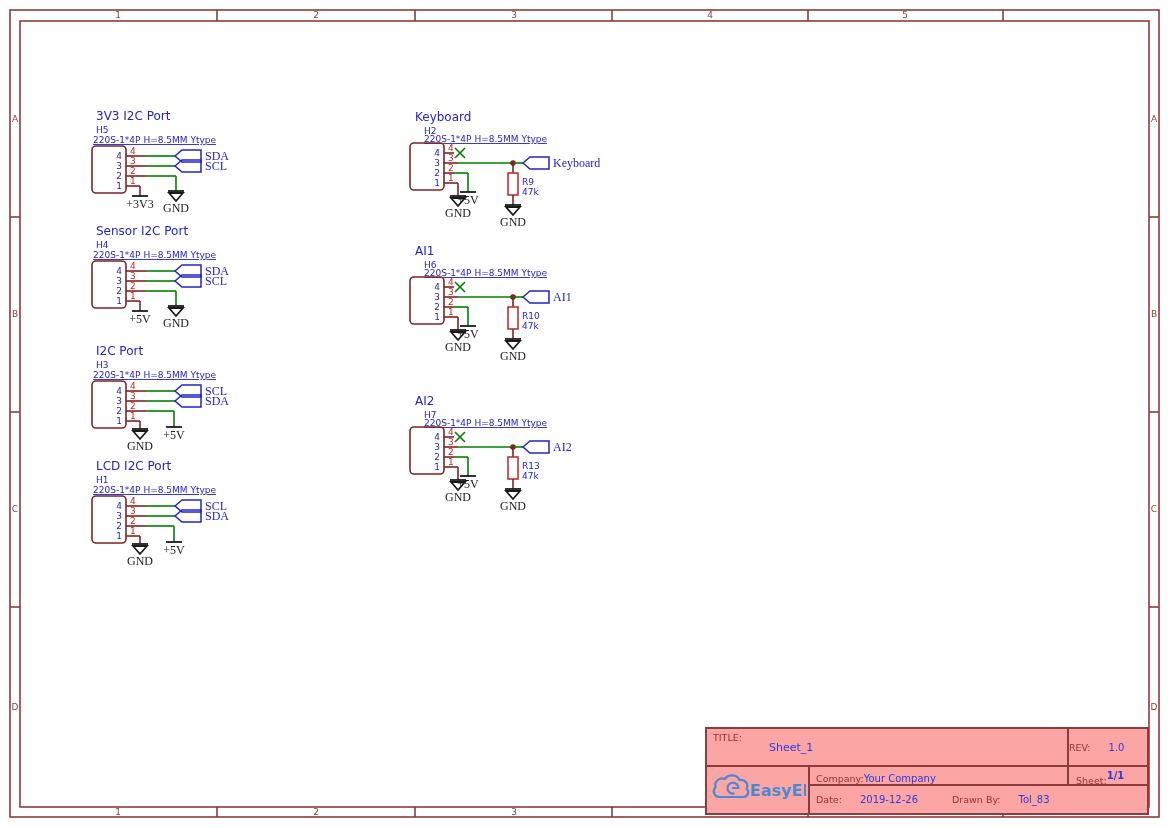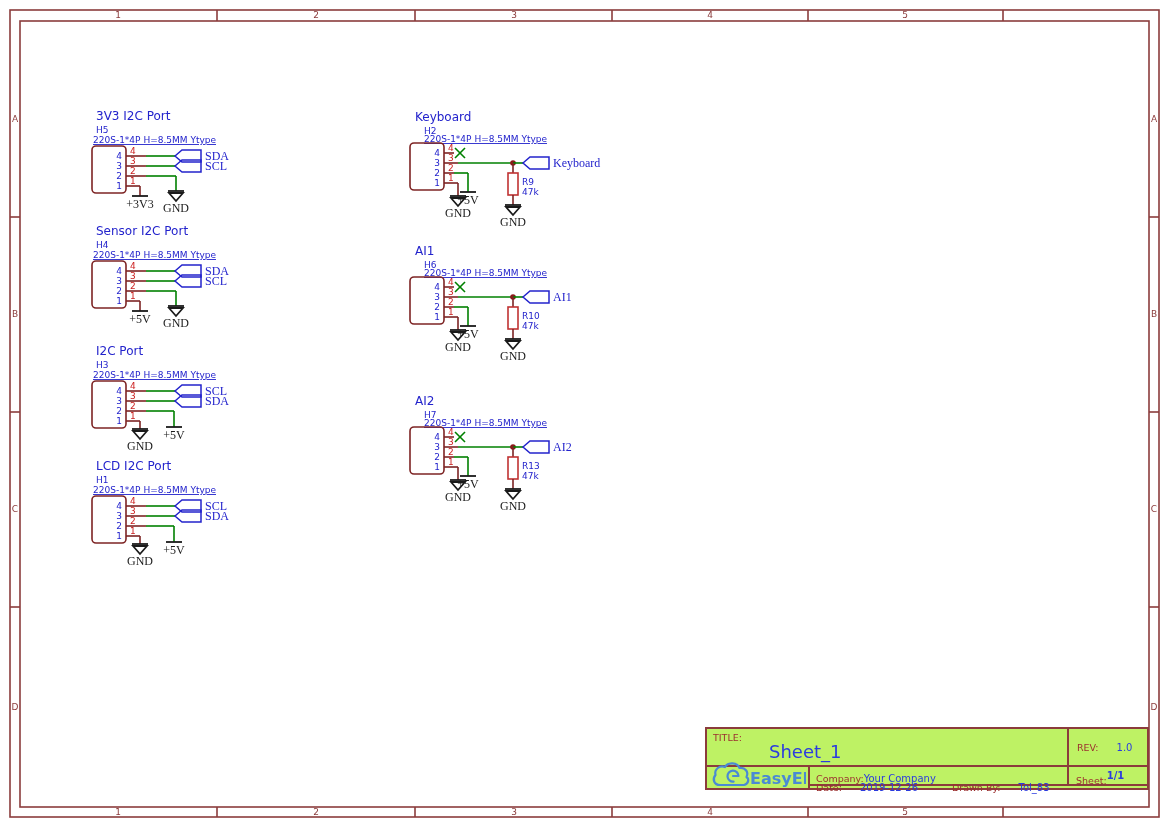--- a/index.html
+++ b/index.html
@@ -11,29 +11,29 @@
   .t-title{font:12px "DejaVu Sans",sans-serif;fill:#2323cc;}
   .t-small{font:9px "DejaVu Sans",sans-serif;fill:#2323cc;}
   .t-underline{text-decoration:underline;}
   .t-pin-in{font:9px "DejaVu Sans",sans-serif;fill:#2323cc;}
   .t-pin-out{font:9px "DejaVu Sans",sans-serif;fill:#cc2222;}
   .t-net{font:12px "Liberation Serif","DejaVu Serif",serif;fill:#2323cc;}
   .t-sym{font:12px "Liberation Serif","DejaVu Serif",serif;fill:#1a1a1a;}
   .t-frame{font:9px "DejaVu Sans",sans-serif;fill:#8b3c3c;}
 
   
-  .tb{position:absolute;left:705px;top:727px;width:444px;height:63px;
-      border:2px solid #8b3c3c;box-sizing:border-box;background:#bef264;}
+  .tb{position:absolute;left:705px;top:727px;width:444px;height:88px;
+      border:2px solid #8b3c3c;box-sizing:border-box;background:#fca5a5;}
   .tb .cell{position:absolute;box-sizing:border-box;}
   .tb-label{color:#9c2f2f;font-size:9.5px;}
   .tb-value{color:#2b3bdf;font-size:10px;}
   #c-title{left:0;top:0;width:362px;height:36px;border-right:2px solid #8b3c3c;}
   #c-title .tb-label{position:absolute;left:6px;top:3px;}
-  #c-title .tb-value{position:absolute;left:62px;top:12px;font-size:18px;}
-  #c-rev{left:362px;top:0;right:0;height:36px;display:flex;align-items:center;padding-left:8px;}
+  #c-title .tb-value{position:absolute;left:62px;top:12px;font-size:11px;}
+  #c-rev{left:362px;top:0;right:0;height:36px;display:flex;align-items:center;}
   #c-rev .tb-value{margin-left:18px;}
   .tb-hline{position:absolute;left:0;right:0;top:36px;height:0;border-top:2px solid #8b3c3c;}
   #c-logo{left:0;top:38px;width:103px;bottom:0;border-right:2px solid #8b3c3c;
           display:flex;align-items:center;justify-content:center;}
   #c-company{left:103px;top:38px;width:259px;height:19px;border-right:2px solid #8b3c3c;
              border-bottom:2px solid #8b3c3c;display:flex;align-items:flex-end;}
   #c-company .tb-label{margin-left:6px;}
   #c-company .tb-value{}
   #c-sheet{left:362px;top:38px;right:0;height:19px;border-bottom:2px solid #8b3c3c;
            display:flex;align-items:center;}

